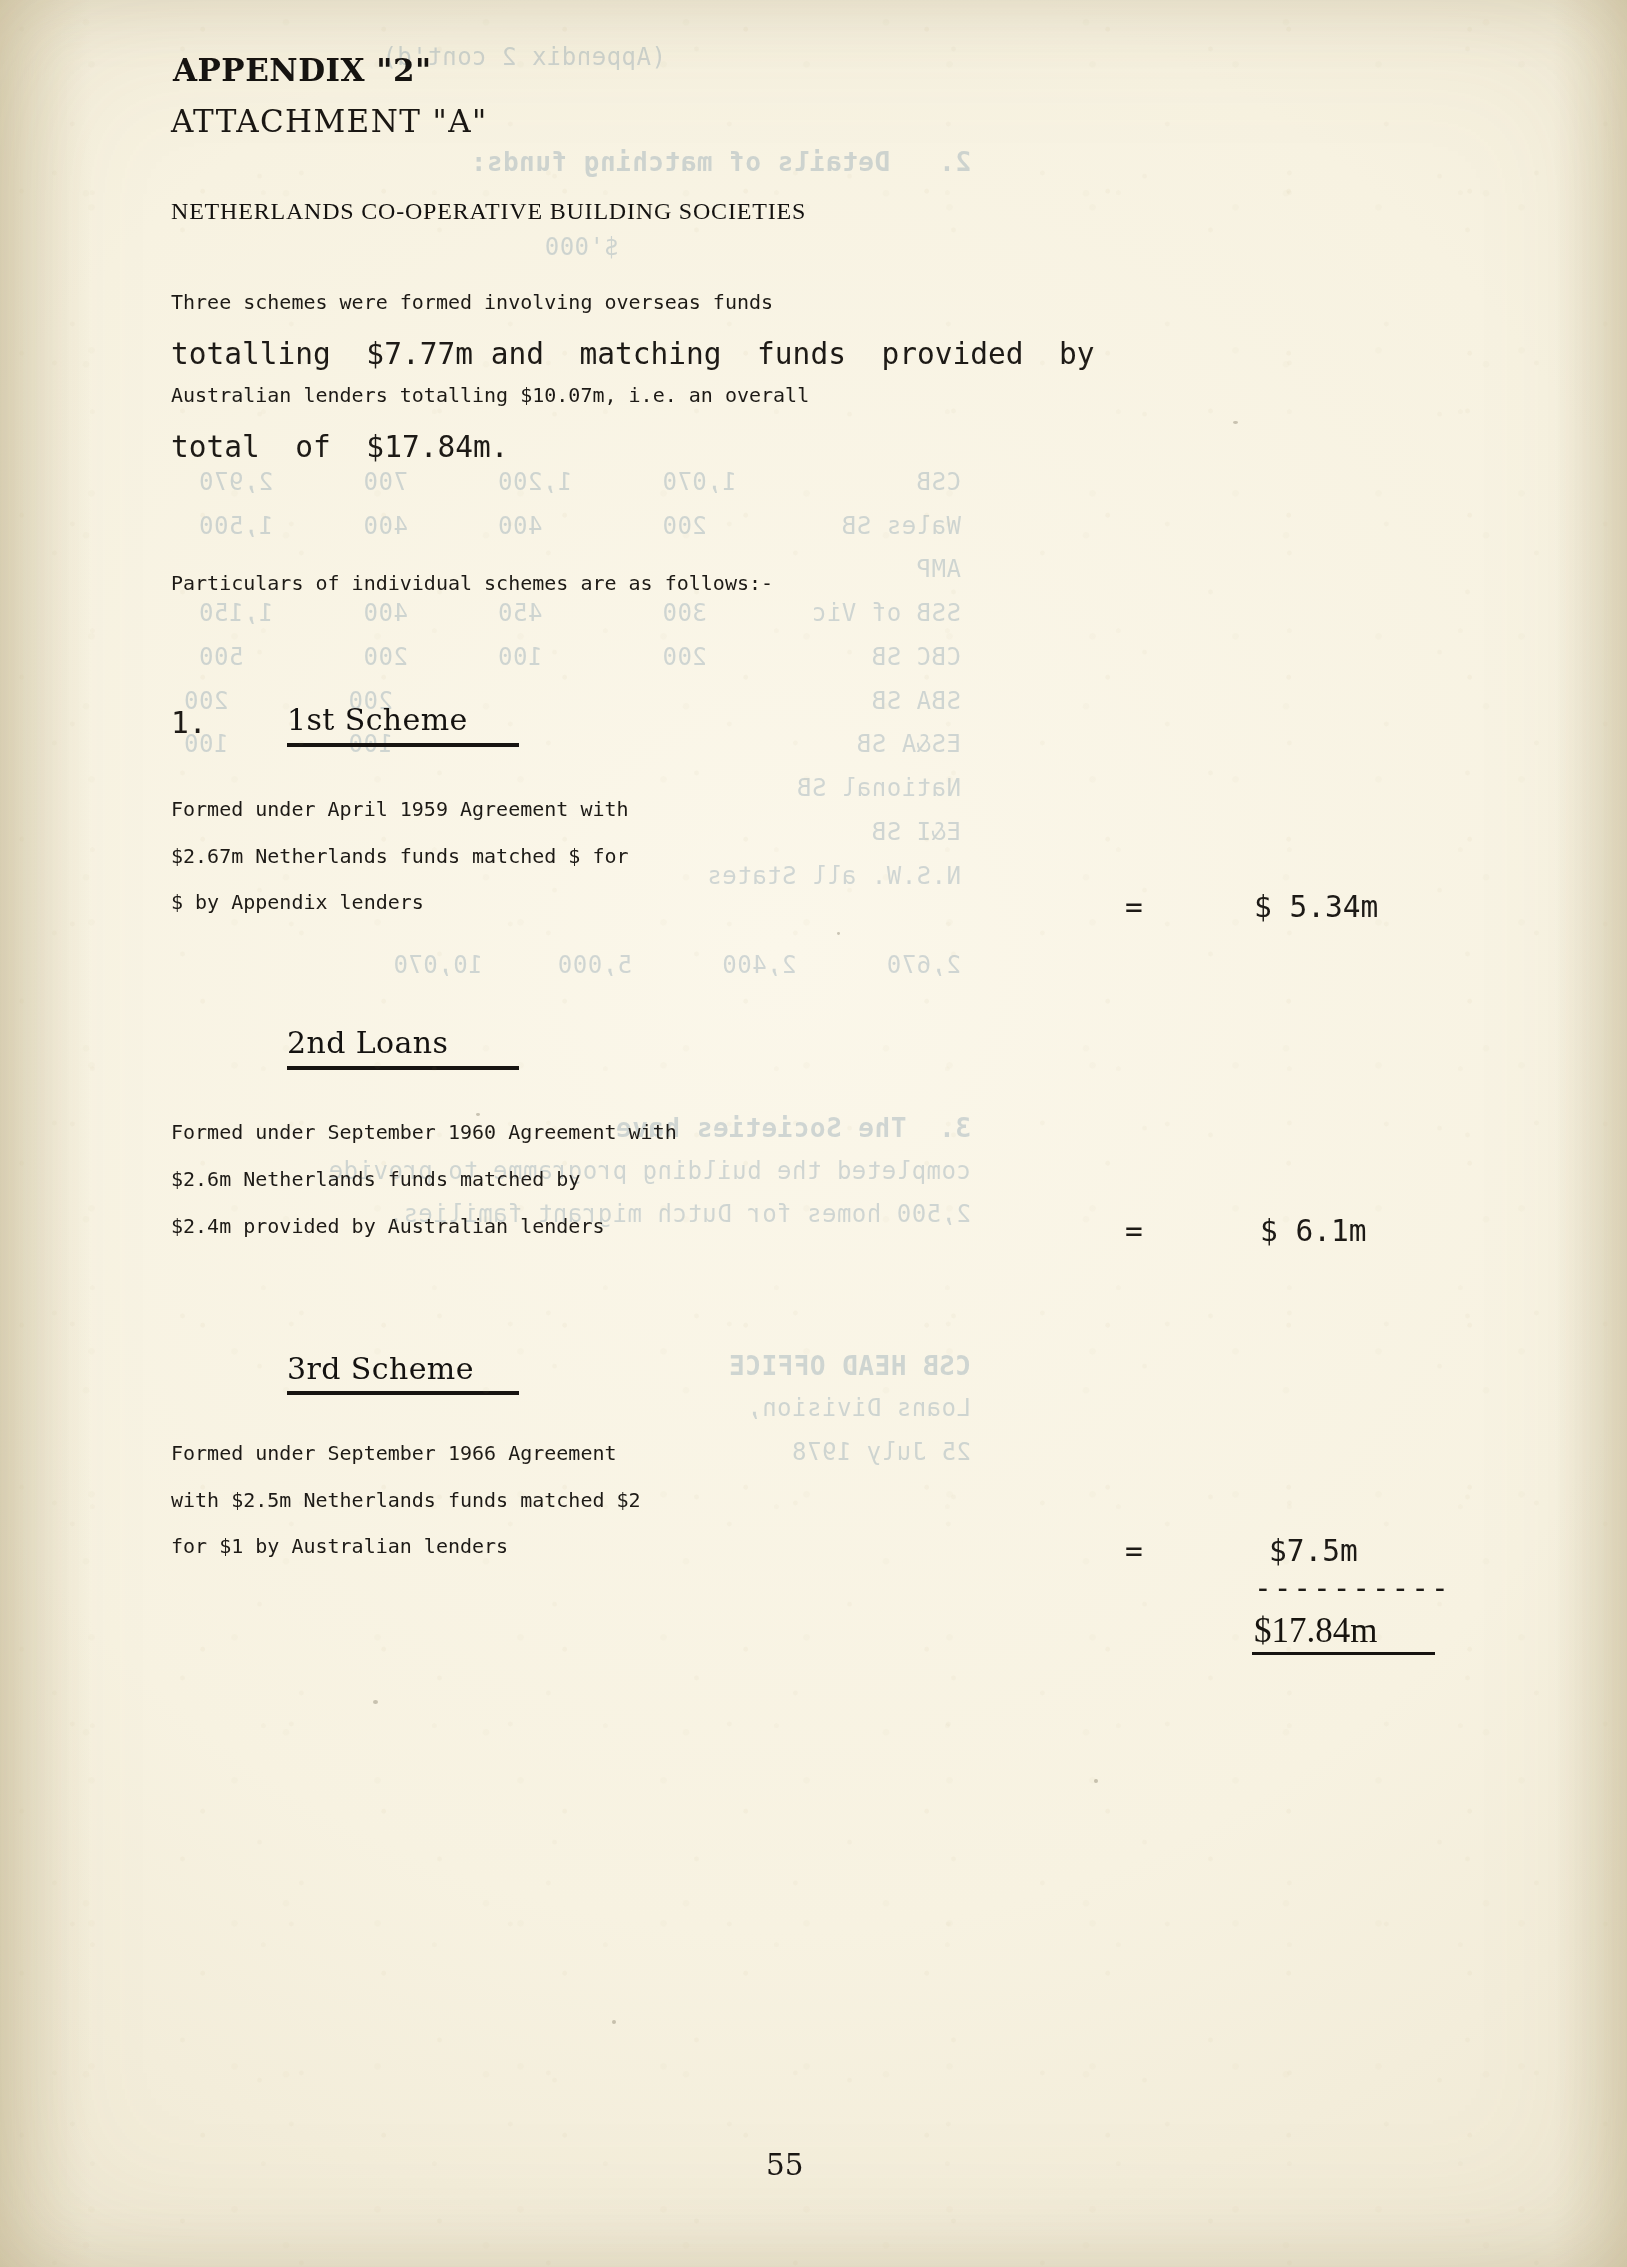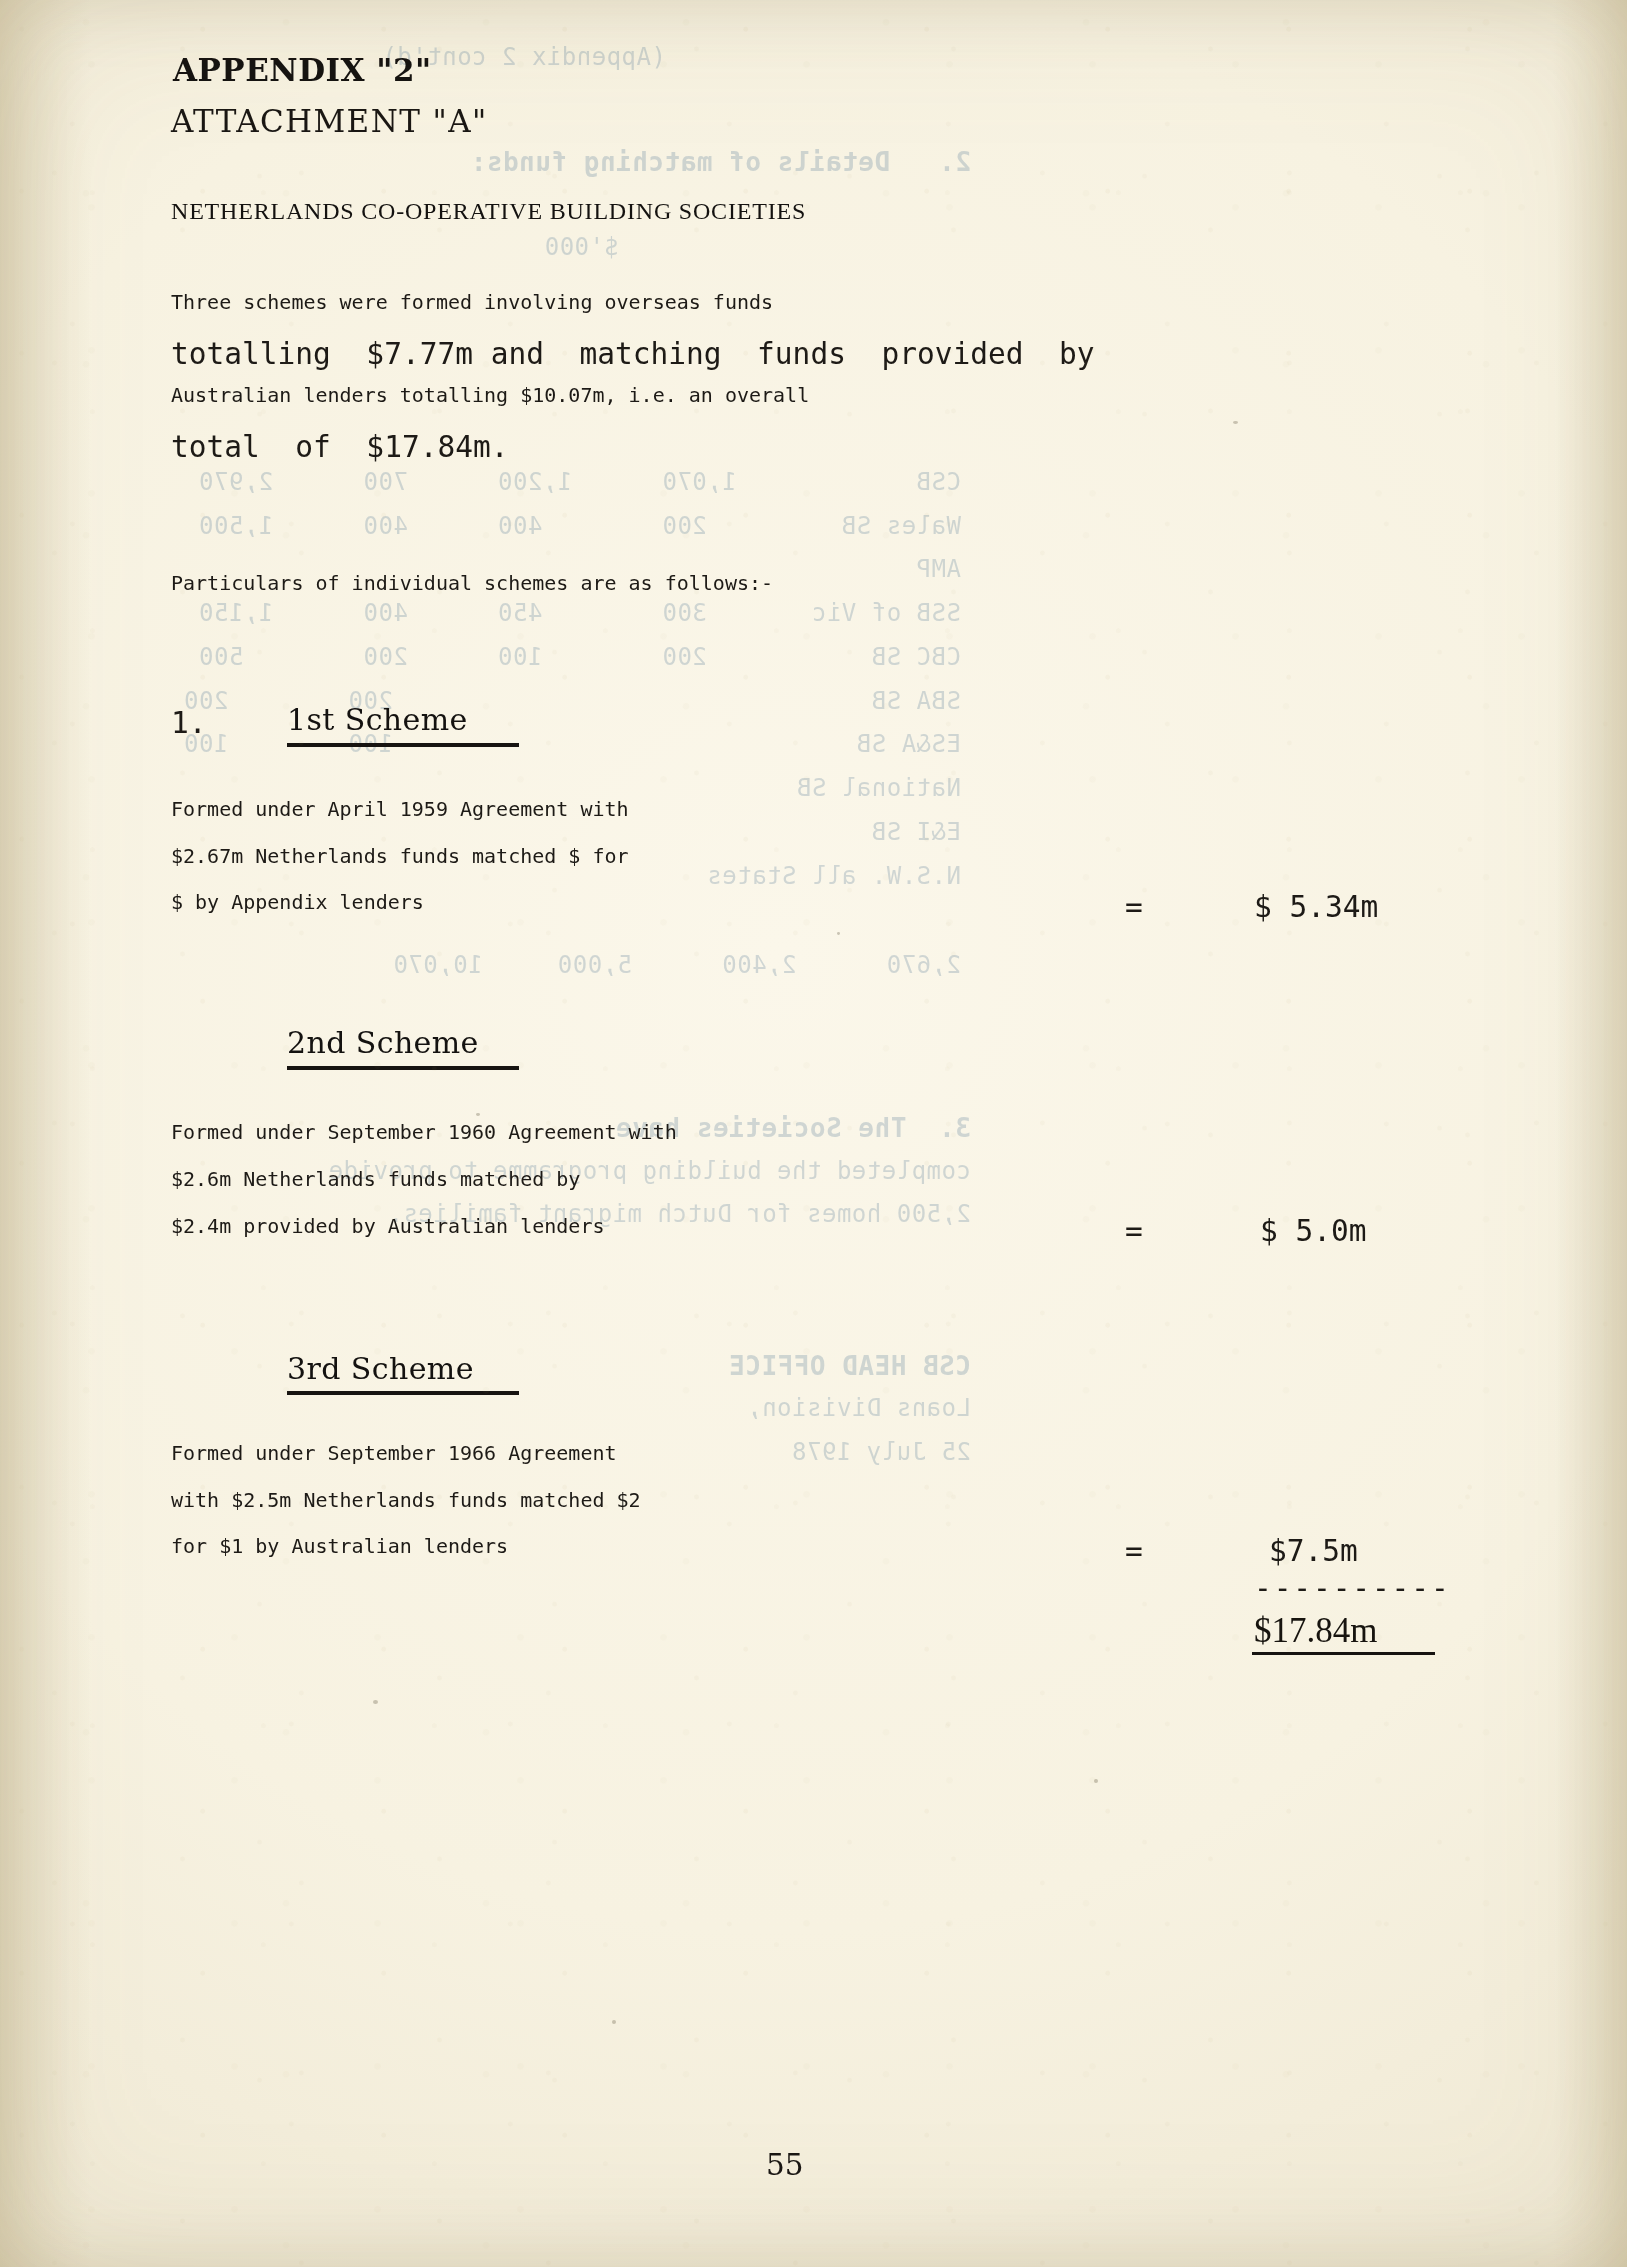--- a/index.html
+++ b/index.html
@@ -217,29 +217,29 @@
     <div class="ul" style="left:287px; top:743px; width:232px;"></div>
 
     <div class="tl body" style="left:171px; top:797px;">Formed under April 1959 Agreement with</div>
     <div class="tl body" style="left:171px; top:844px;">$2.67m Netherlands funds matched $ for</div>
     <div class="tl body" style="left:171px; top:890px;">$ by Appendix lenders</div>
 
     <div class="tl eq" style="left:1125px; top:890px;">=</div>
     <div class="tl amount" style="left:1254px; top:890px;">$ 5.34m</div>
 
     <div class="tl scheme-num" style="left:171px; top:1029px;"></div>
-    <div class="tl scheme-head" style="left:287px; top:1025px;">2nd Scheme</div>
+    <div class="tl scheme-head" style="left:287px; top:1025px;">2nd Loans</div>
     <div class="ul" style="left:287px; top:1066px; width:232px;"></div>
 
     <div class="tl body" style="left:171px; top:1120px;">Formed under September 1960 Agreement with</div>
     <div class="tl body" style="left:171px; top:1167px;">$2.6m Netherlands funds matched by</div>
     <div class="tl body" style="left:171px; top:1214px;">$2.4m provided by Australian lenders</div>
 
     <div class="tl eq" style="left:1125px; top:1214px;">=</div>
-    <div class="tl amount" style="left:1260px; top:1214px;">$ 5.0m</div>
+    <div class="tl amount" style="left:1260px; top:1214px;">$ 6.1m</div>
 
     <div class="tl scheme-num" style="left:171px; top:1354px;"></div>
     <div class="tl scheme-head" style="left:287px; top:1351px;">3rd Scheme</div>
     <div class="ul" style="left:287px; top:1391px; width:232px;"></div>
 
     <div class="tl body" style="left:171px; top:1441px;">Formed under September 1966 Agreement</div>
     <div class="tl body" style="left:171px; top:1488px;">with $2.5m Netherlands funds matched $2</div>
     <div class="tl body" style="left:171px; top:1534px;">for $1 by Australian lenders</div>
 
     <div class="tl eq" style="left:1125px; top:1534px;">=</div>

